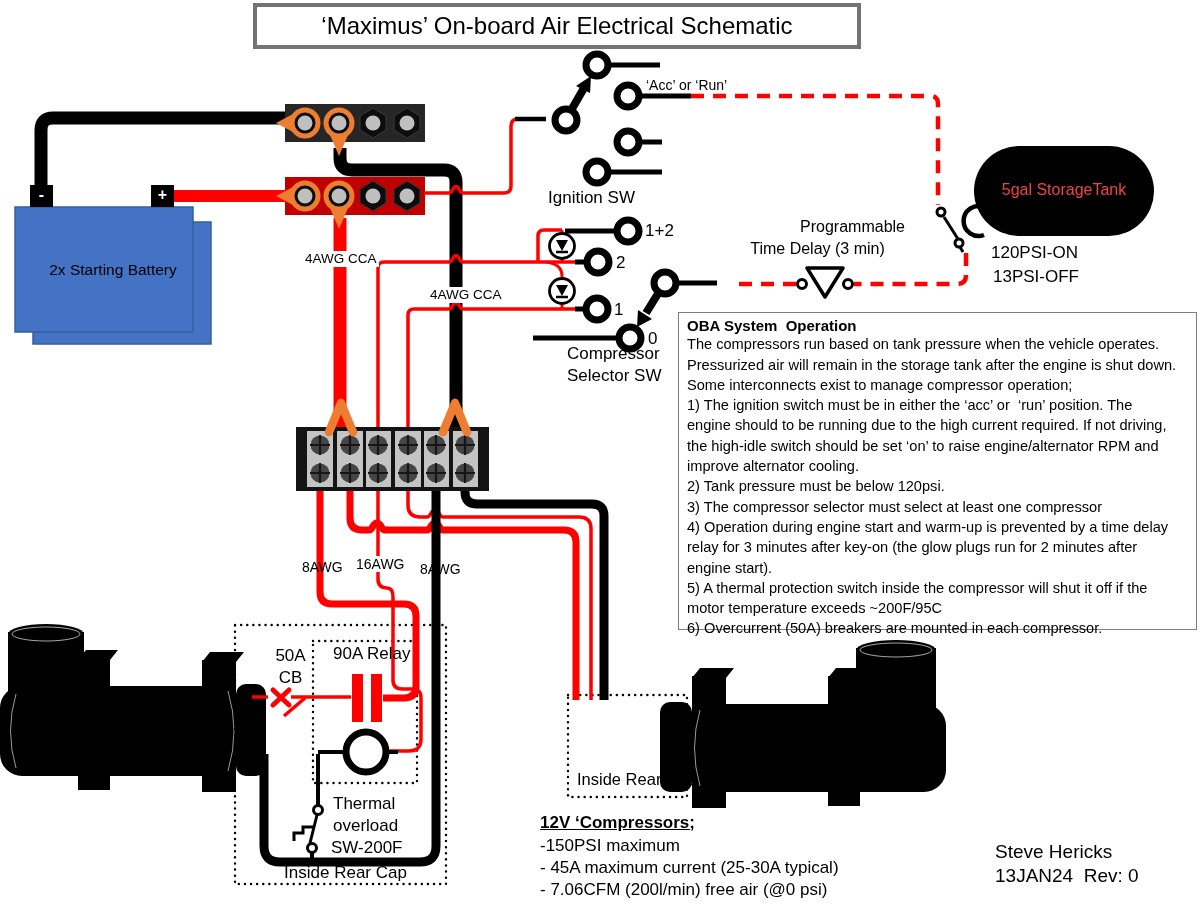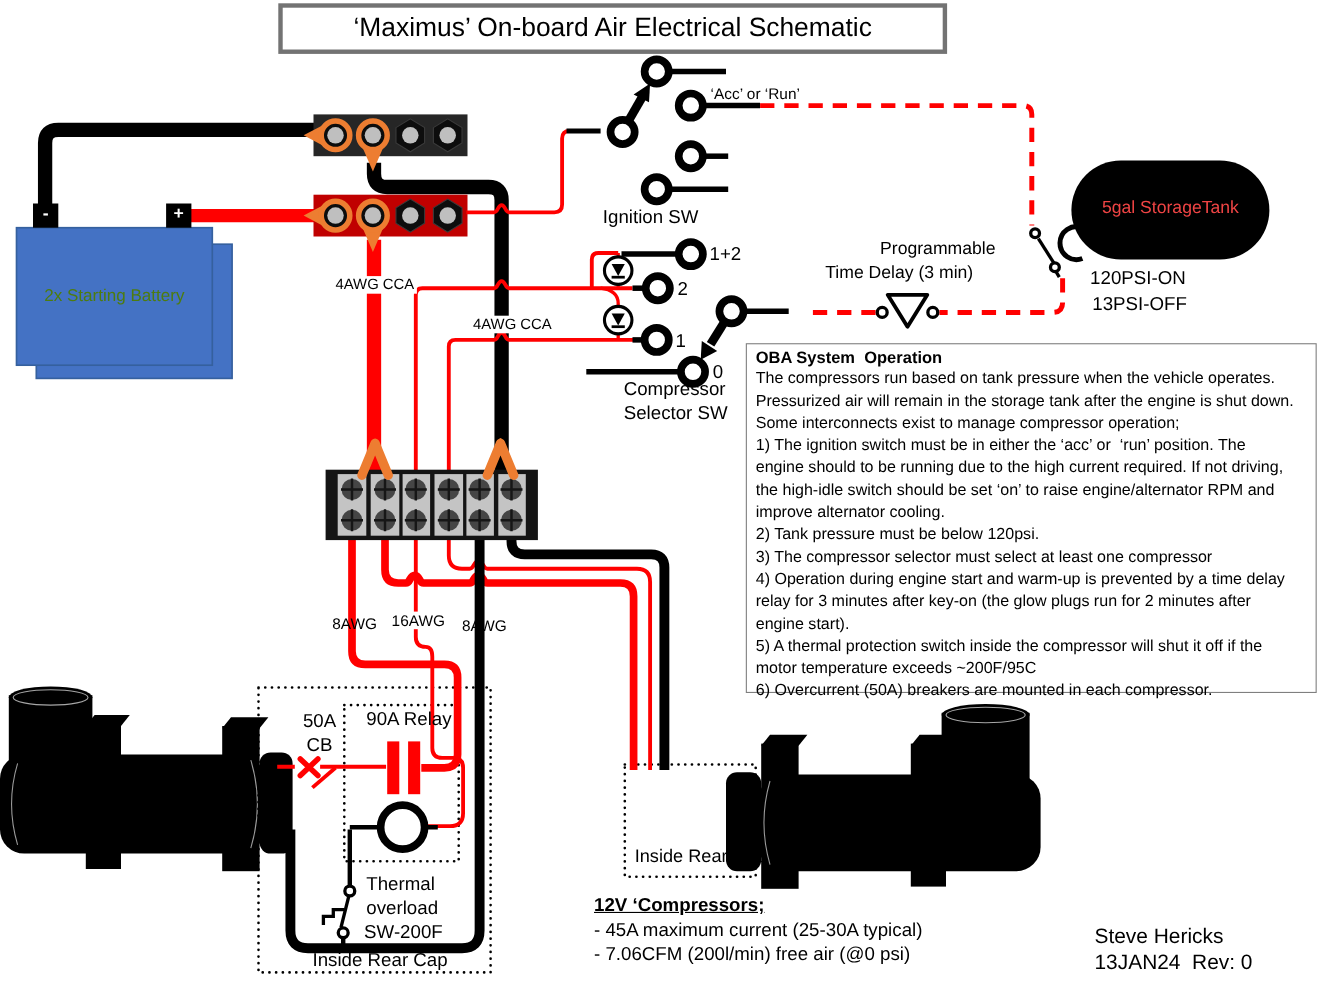--- a/index.html
+++ b/index.html
@@ -242,21 +242,21 @@
     <path d="M317,815 L310,843" stroke-width="3"></path>
     <path d="M312,853 V863" stroke-width="4"></path>
     <path d="M294,841 V833 H303 V827 H313" stroke-width="3" fill="none"></path>
     <circle cx="318" cy="810" r="4.5" stroke-width="3"></circle>
     <circle cx="312" cy="848" r="4.5" stroke-width="3"></circle>
   </g>
 </svg>
 
   <div class="lbl title-box">‘Maximus’ On-board Air Electrical Schematic</div>
 
-  <div class="lbl ctr" style="left:15px;top:207px;width:178px;height:125px;font-size:15.5px;color:#4d7c0f;">2x Starting Battery</div>
+  <div class="lbl ctr" style="left:15px;top:207px;width:196px;height:125px;font-size:15.5px;color:#000000;">2x Starting Battery</div>
   <div class="lbl ctr" style="left:30px;top:184px;width:23px;height:22px;color:#fff;font-weight:bold;font-size:16px;">-</div>
   <div class="lbl ctr" style="left:151px;top:184px;width:23px;height:22px;color:#fff;font-weight:bold;font-size:16px;">+</div>
 
   <div class="lbl" style="left:646px;top:77px;font-size:14px;">‘Acc’ or ‘Run’</div>
   <div class="lbl" style="left:548px;top:188px;font-size:17px;">Ignition SW</div>
 
   <div class="lbl" style="left:645px;top:221px;font-size:17px;">1+2</div>
   <div class="lbl" style="left:616px;top:253px;font-size:17px;">2</div>
   <div class="lbl" style="left:614px;top:300px;font-size:17px;">1</div>
   <div class="lbl" style="left:648px;top:329px;font-size:17px;">0</div>
@@ -301,20 +301,21 @@
         <div class="oba-line">relay for 3 minutes after key-on (the glow plugs run for 2 minutes after</div>
         <div class="oba-line">engine start).</div>
         <div class="oba-line">5) A thermal protection switch inside the compressor will shut it off if the</div>
         <div class="oba-line">motor temperature exceeds ~200F/95C</div>
         <div class="oba-line">6) Overcurrent (50A) breakers are mounted in each compressor.</div>
       </div>
   </div>
 
   <div class="lbl spec-head" style="left:540px;top:813px;">12V ‘Compressors;</div>
   <div class="lbl" style="left:540px;top:836px;">
+      <div class="spec-item">-150PSI maximum</div>
       <div class="spec-item">- 45A maximum current (25-30A typical)</div>
       <div class="spec-item">- 7.06CFM (200l/min) free air (@0 psi)</div>
     </div>
 
   <div class="lbl" style="left:995px;top:841px;font-size:19px;">Steve Hericks</div>
   <div class="lbl pre" style="left:995px;top:865px;font-size:19px;">13JAN24  Rev: 0</div>
 
 </div>
 
 </body></html>

